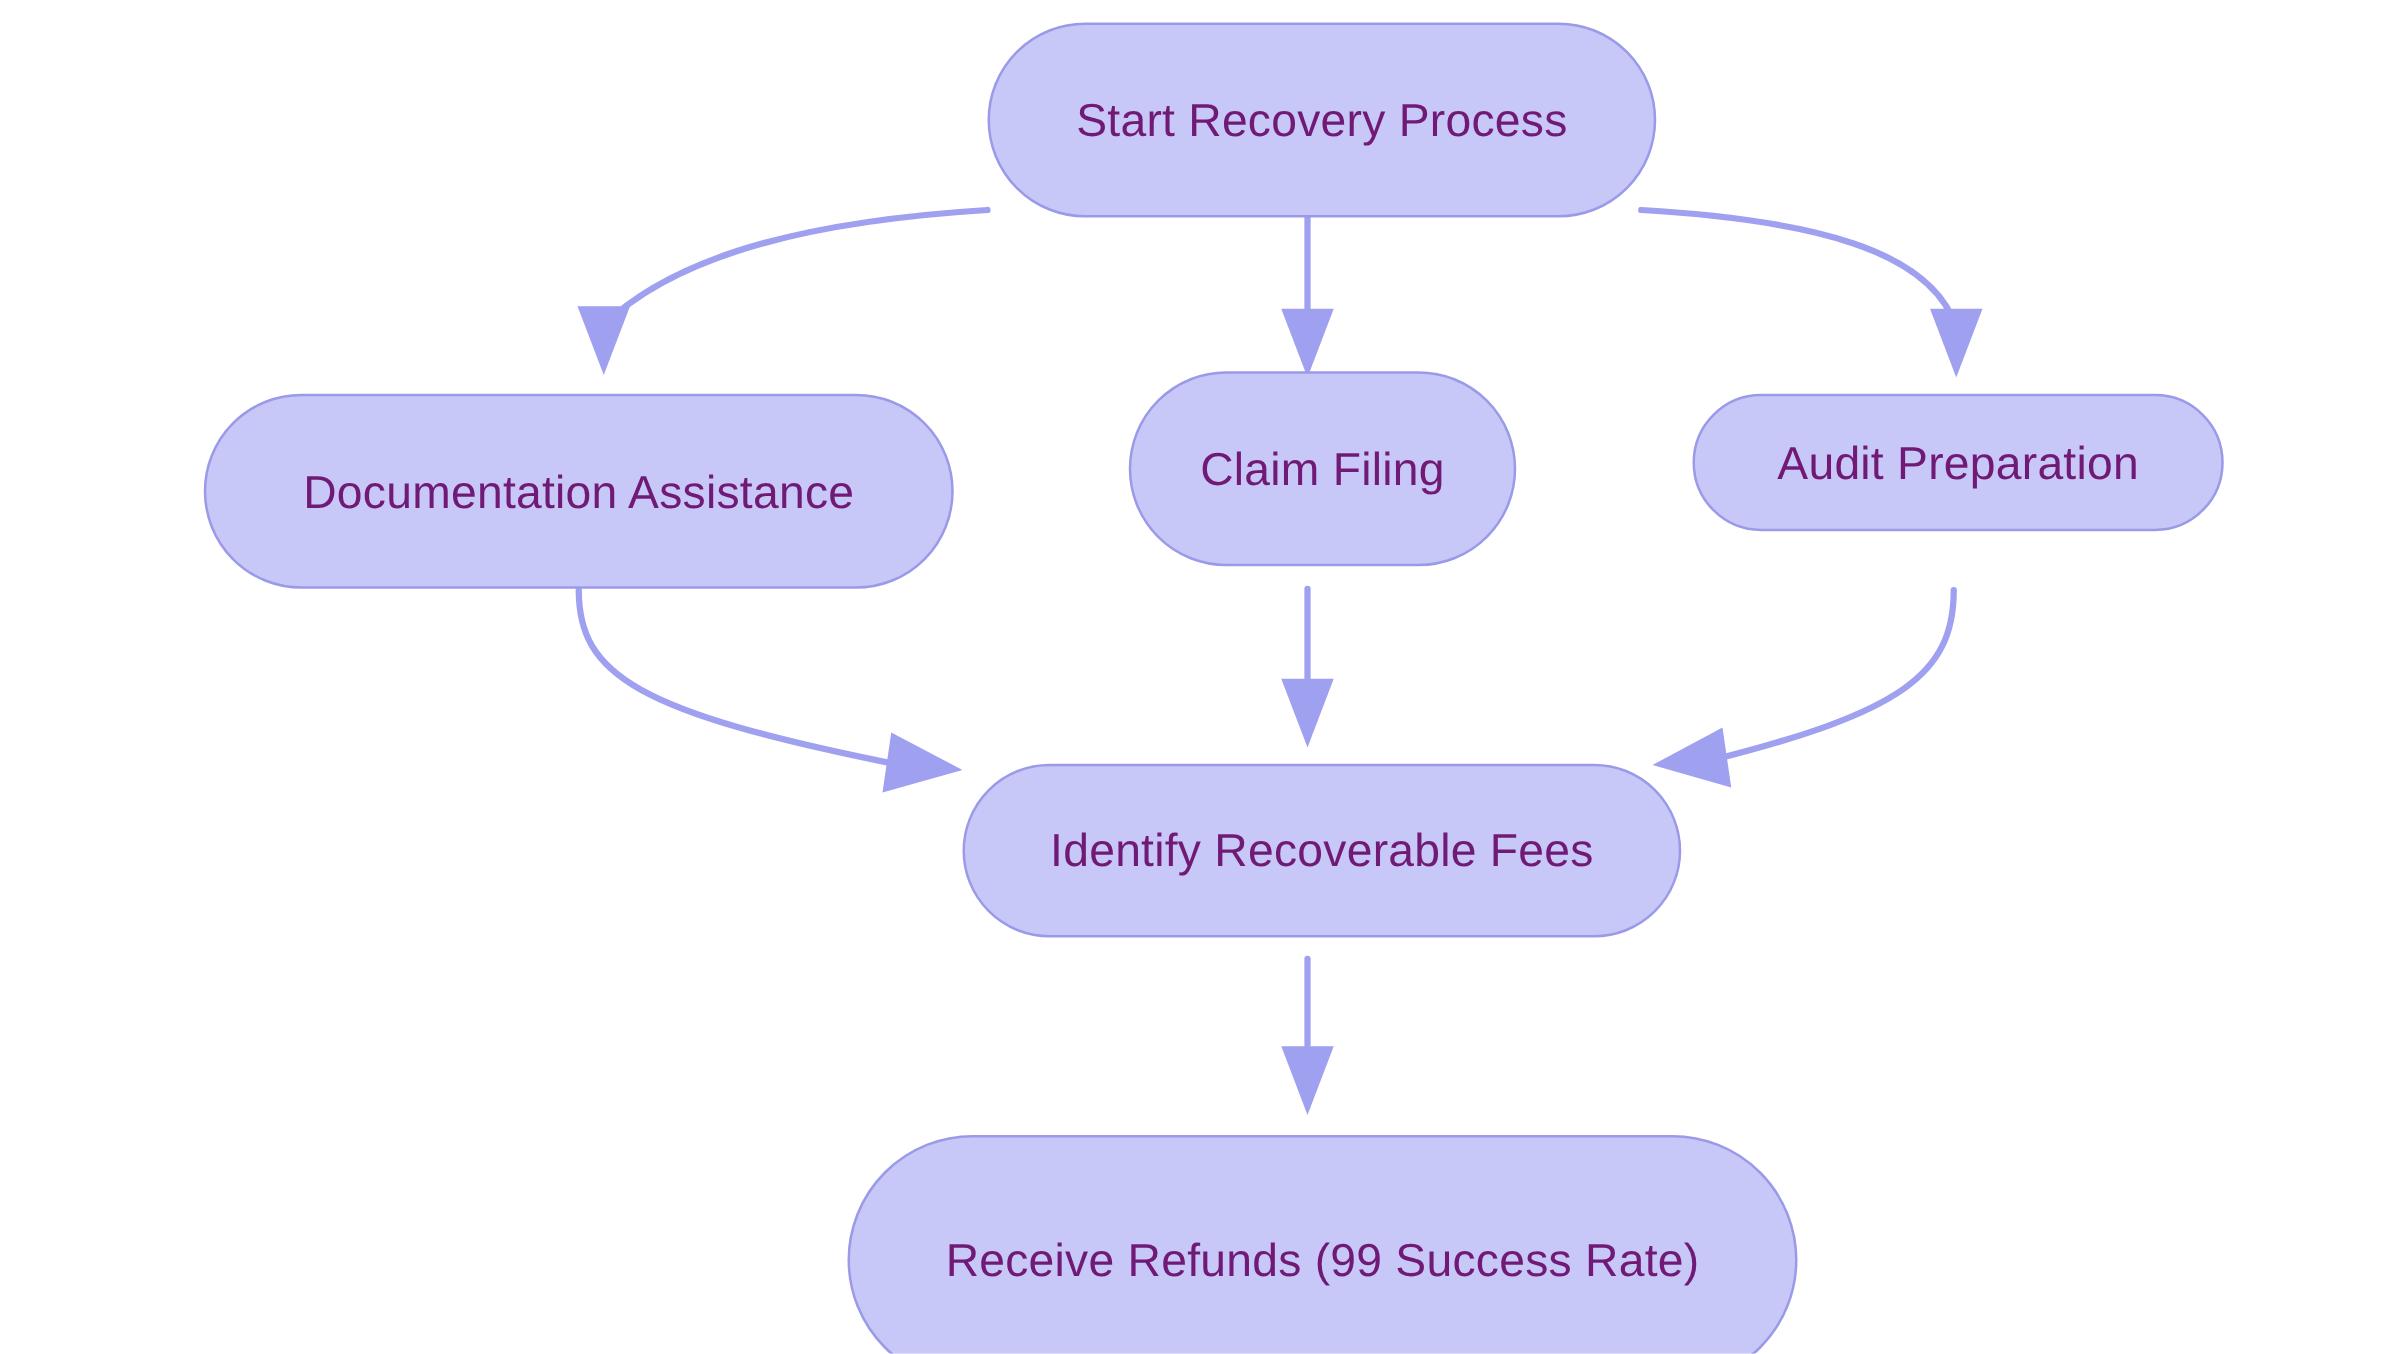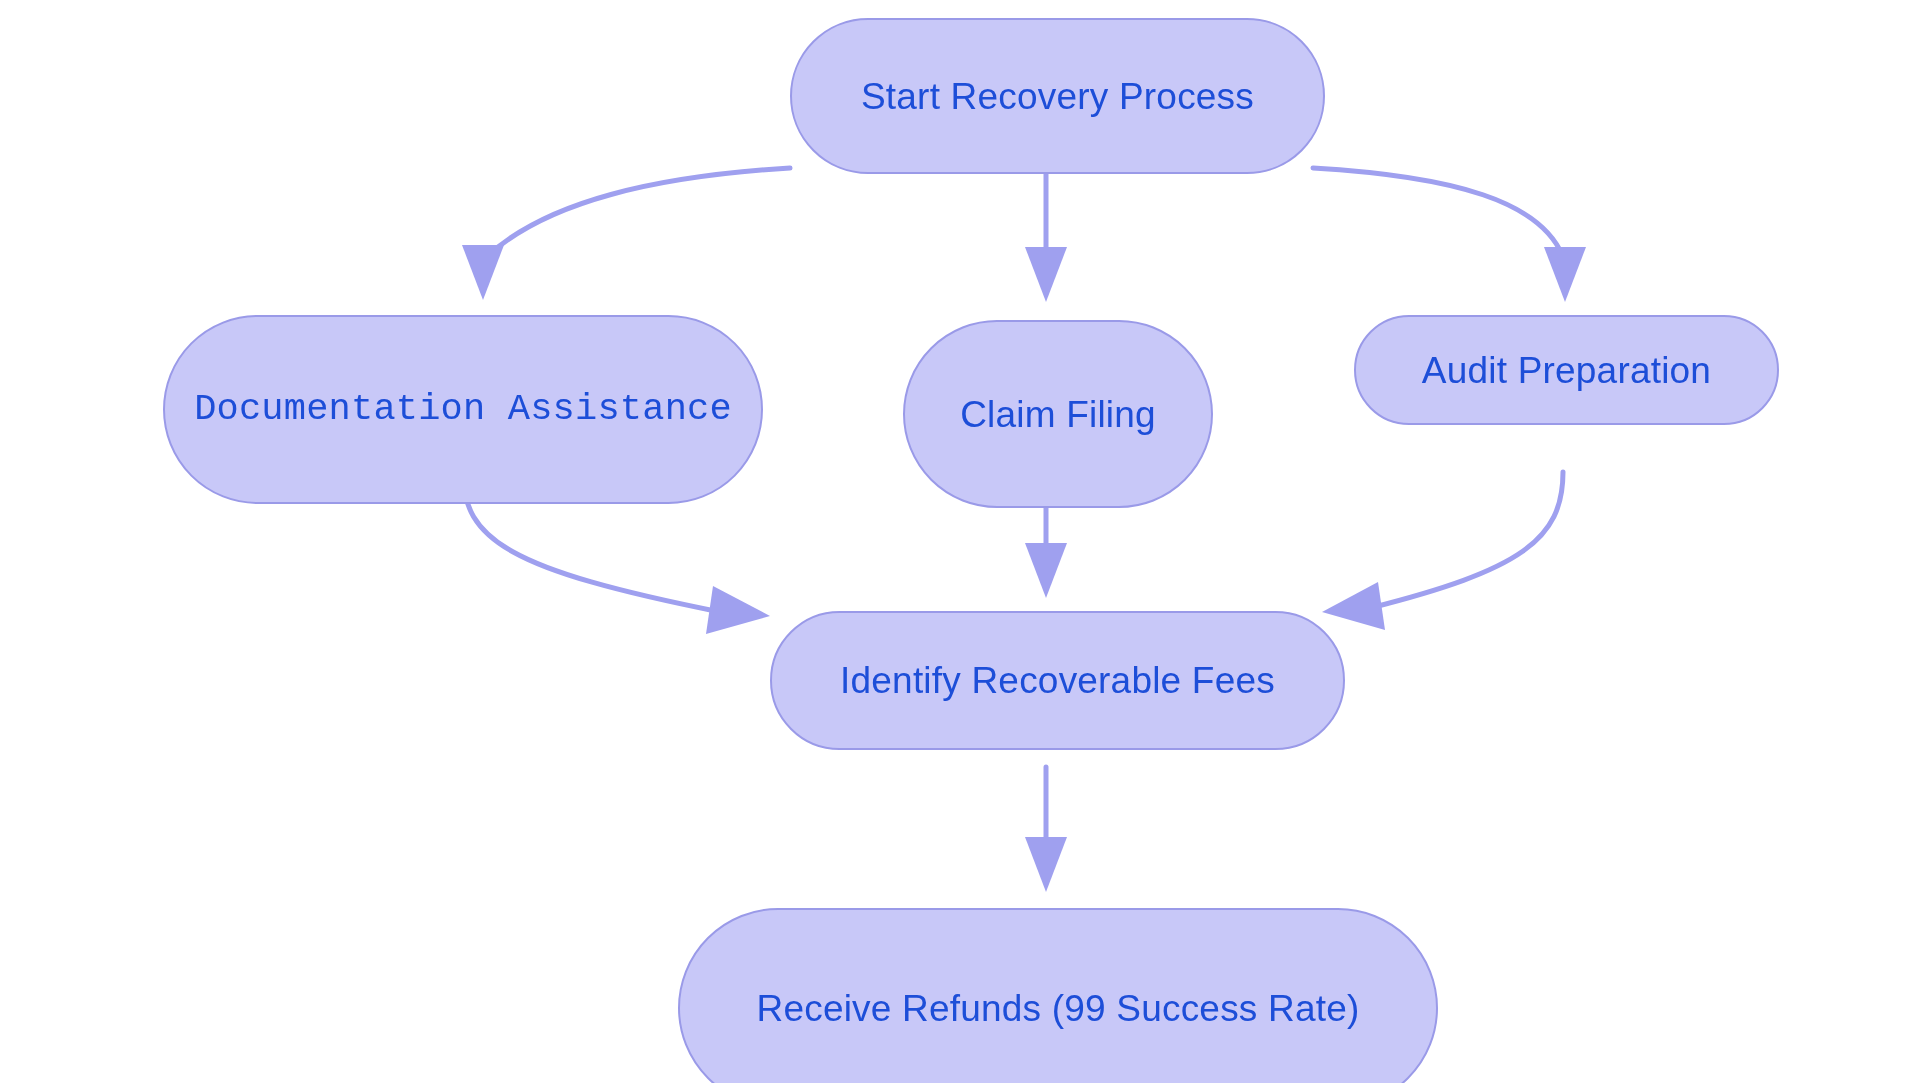--- a/index.html
+++ b/index.html
@@ -27,21 +27,21 @@
     pointer-events: none;
   }
   .node {
     position: absolute;
     box-sizing: border-box;
     display: flex;
     align-items: center;
     justify-content: center;
     background: #c8c8f8;
     border: 2px solid #9a9ae8;
-    color: #1d4ed8;
+    color: #701a75;
     font-size: 37px;
     font-weight: 400;
     letter-spacing: 0.2px;
     white-space: nowrap;
     border-radius: 9999px;
     z-index: 2;
   }
   .node-label {
     line-height: 1;
     padding: 0 8px;
@@ -95,25 +95,25 @@
     <g>
       <path d="M 1046,767 L 1046,852" fill="none" stroke="#9fa0ef" stroke-width="5" stroke-linecap="round"></path>
       <path d="M 1025,837 L 1067,837 L 1046,892 Z" fill="#9fa0ef"></path>
     </g>
   </svg>
 
   <div class="node" style="left:790px; top:18px; width:535px; height:156px;">
     <span class="node-label">Start Recovery Process</span>
   </div>
 
-  <div class="node" style="left:163px; top:315px; width:600px; height:189px;font-family:Liberation Mono, monospace;">
+  <div class="node" style="left:163px; top:315px; width:600px; height:156px;">
     <span class="node-label">Documentation Assistance</span>
   </div>
 
-  <div class="node" style="left:903px; top:320px; width:310px; height:188px;">
+  <div class="node" style="left:903px; top:297px; width:310px; height:156px;">
     <span class="node-label">Claim Filing</span>
   </div>
 
   <div class="node" style="left:1354px; top:315px; width:425px; height:110px;">
     <span class="node-label">Audit Preparation</span>
   </div>
 
   <div class="node" style="left:770px; top:611px; width:575px; height:139px;">
     <span class="node-label">Identify Recoverable Fees</span>
   </div>

